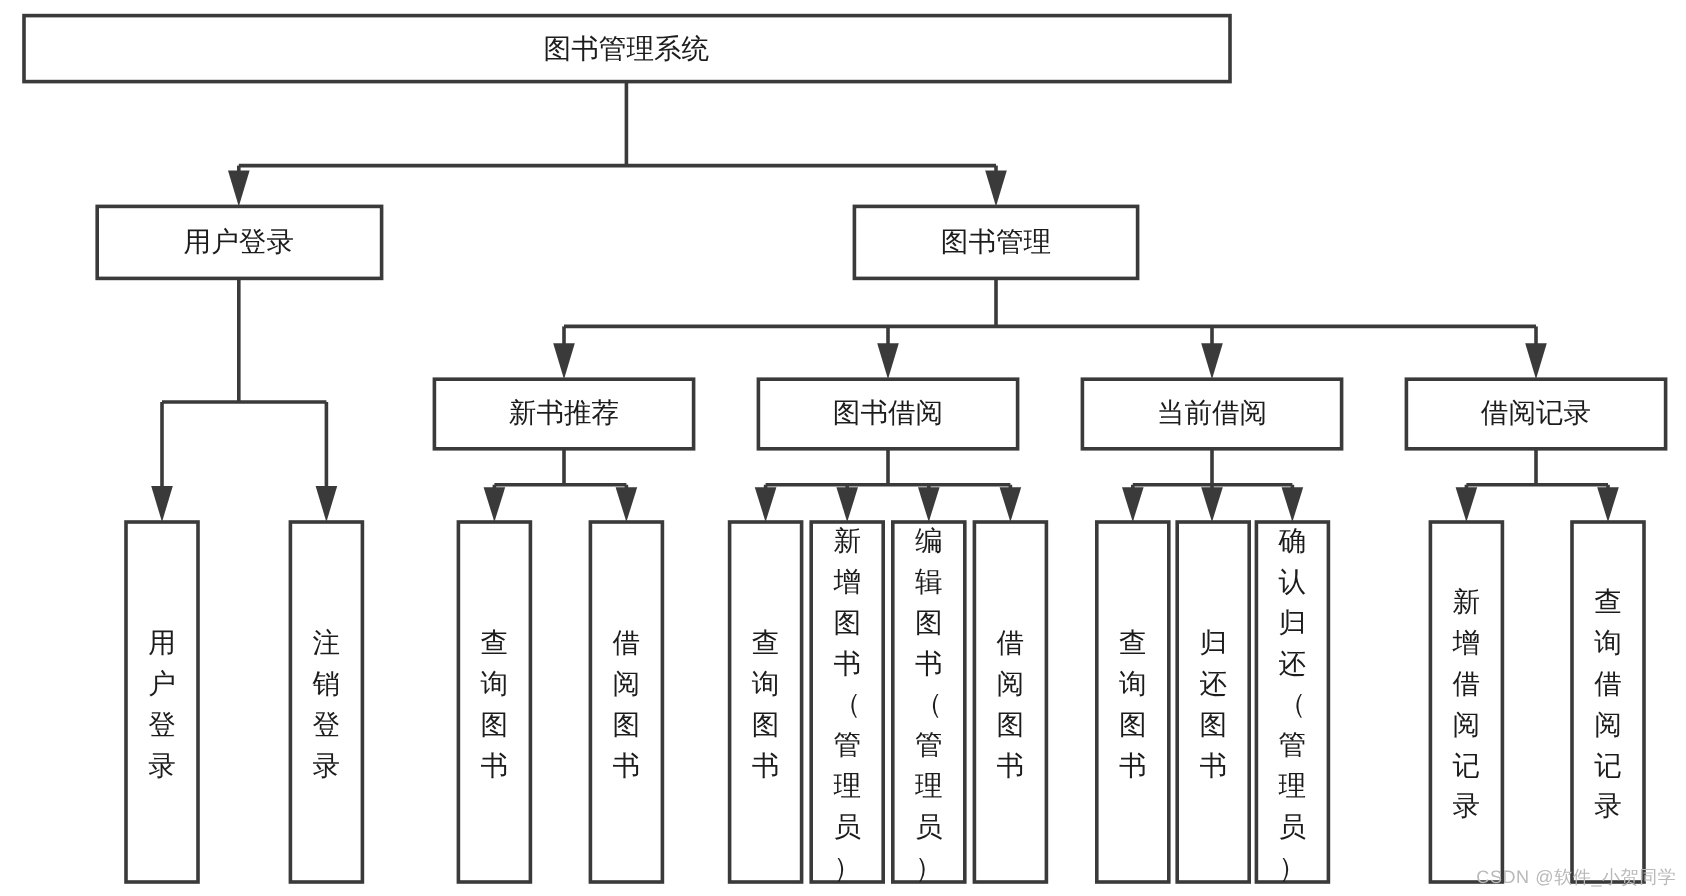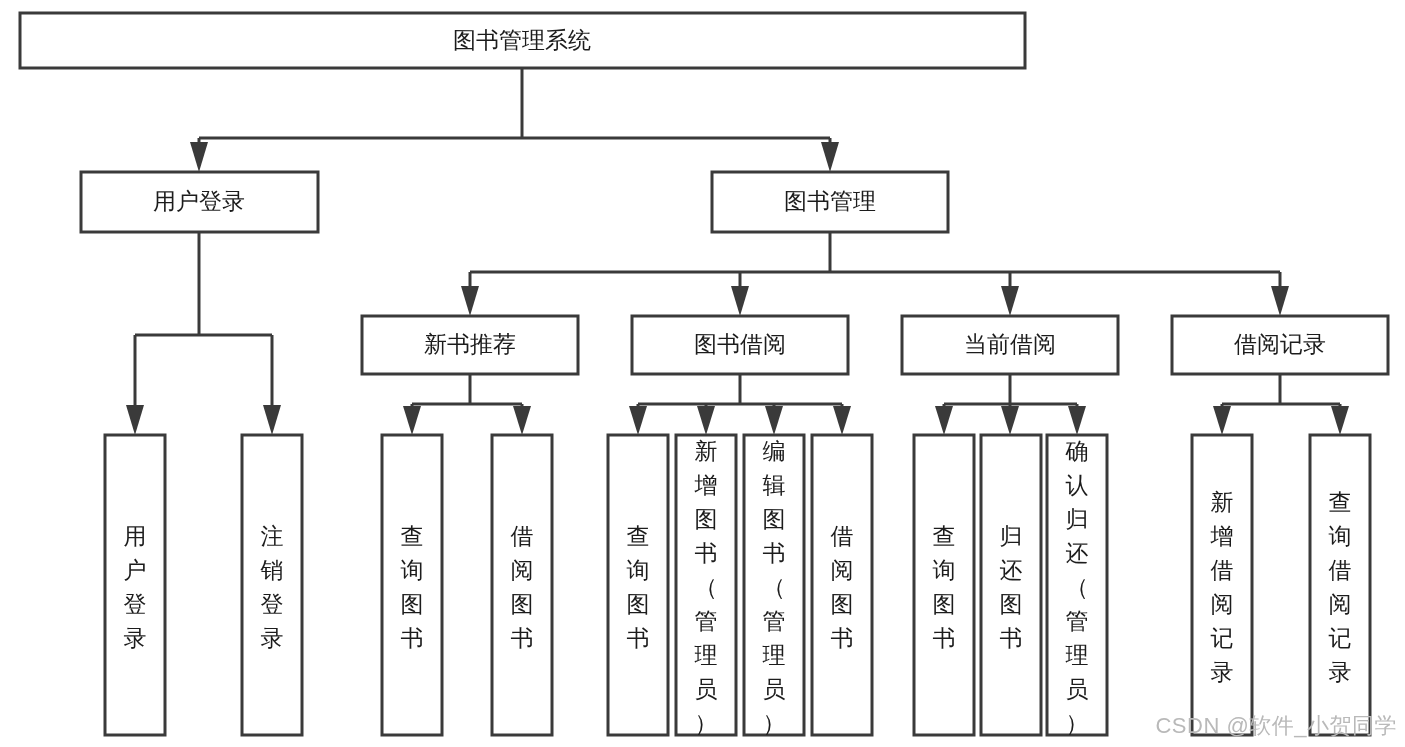--- a/index.html
+++ b/index.html
@@ -53,21 +53,21 @@
     font-family: "Liberation Sans", "DejaVu Sans", sans-serif;
     font-size: 23px;
     fill: #1c1c1c;
     text-anchor: middle;
   }
   .watermark {
     position: absolute;
     right: 8px;
     bottom: 6px;
     font-family: "Liberation Sans", "DejaVu Sans", sans-serif;
-    font-size: 22px;
+    font-size: 15px;
     color: #b9b9b9;
     letter-spacing: 0.5px;
     white-space: nowrap;
     user-select: none;
   }
 </style>
 </head>
 <body>
 
 <div id="diagram-root">

